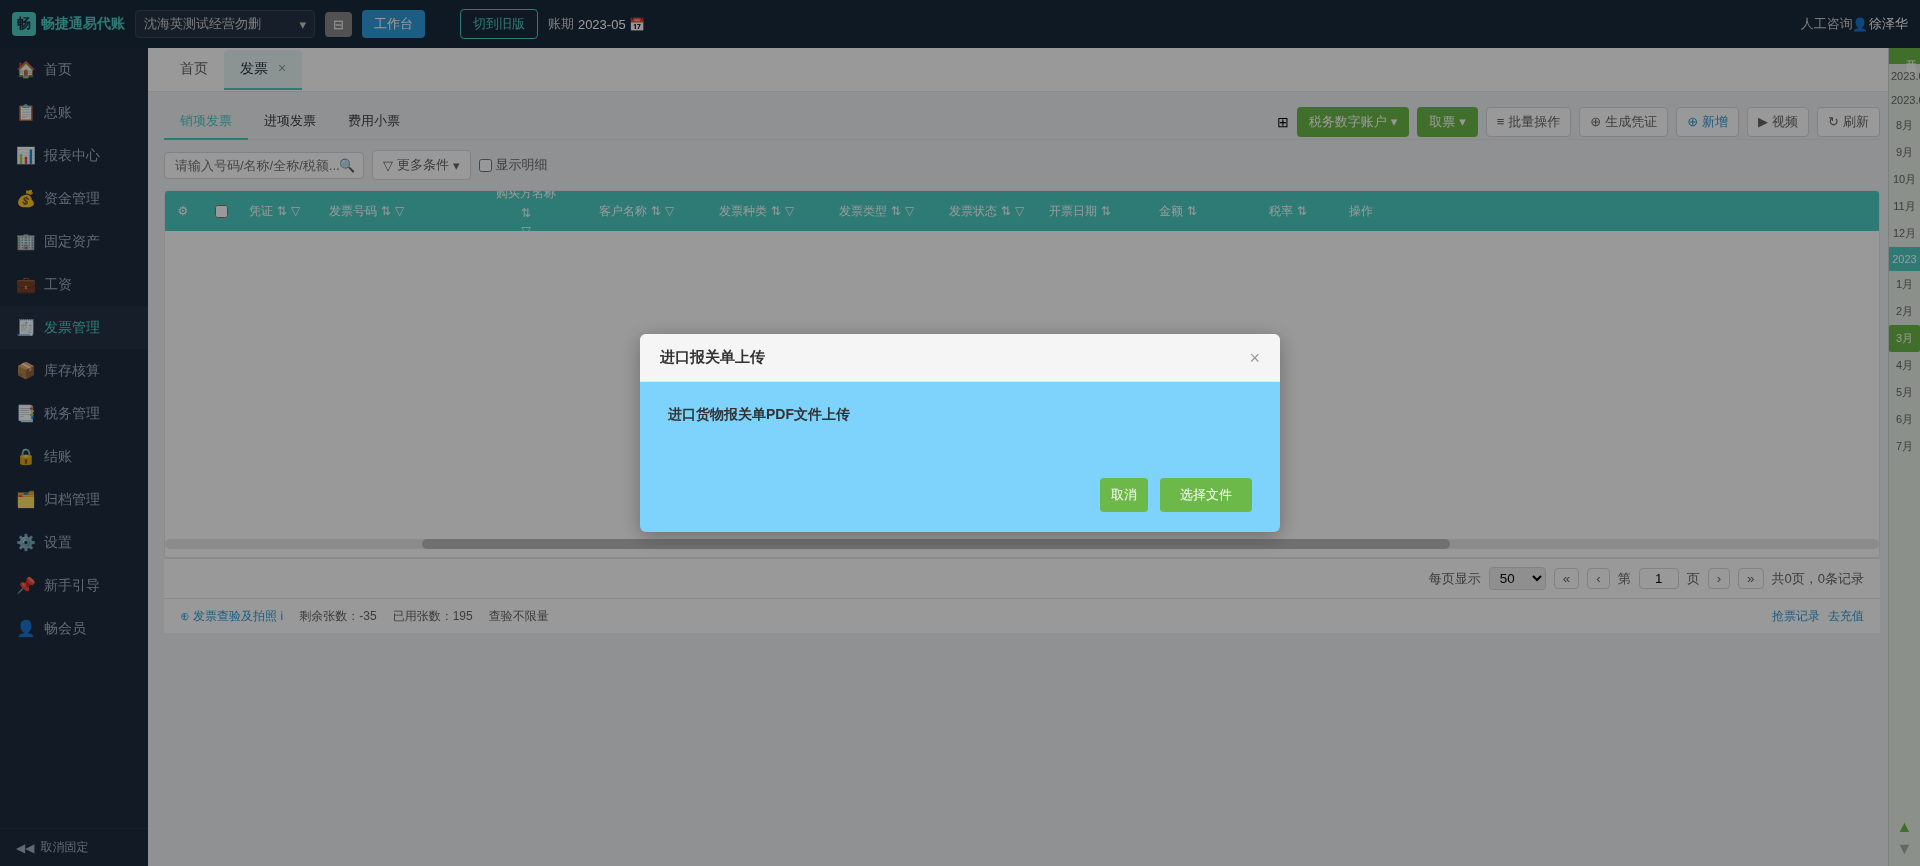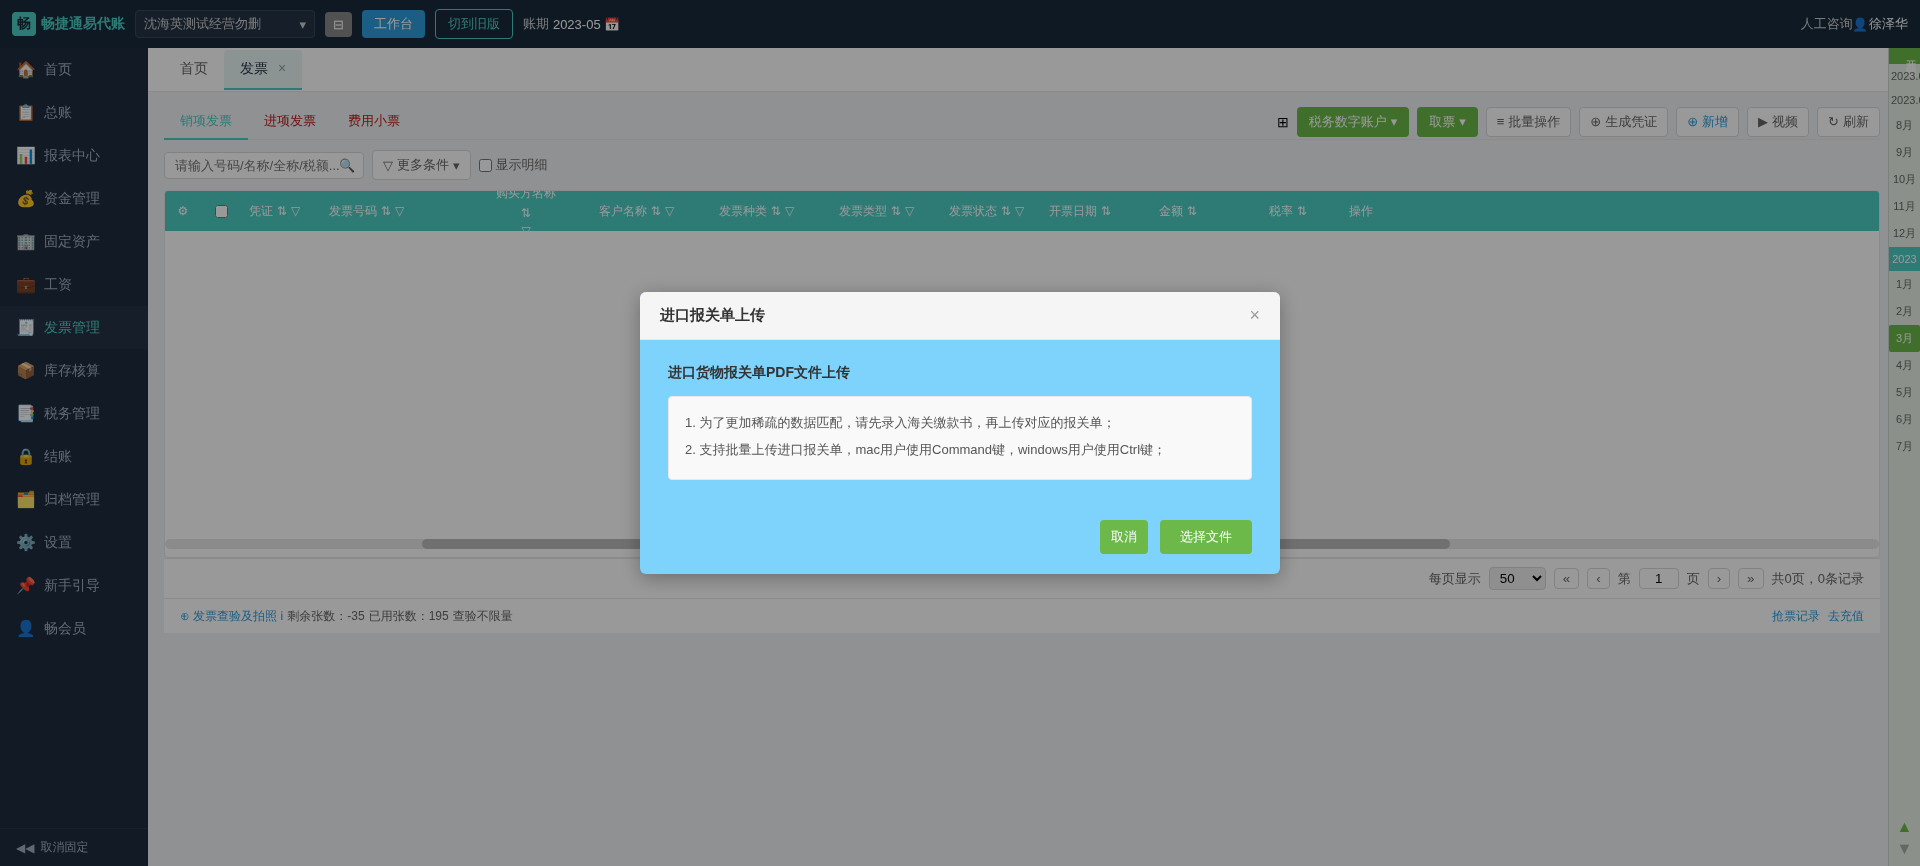--- a/index.html
+++ b/index.html
@@ -52,20 +52,21 @@
       border: none;
       border-radius: 4px;
       padding: 5px 12px;
       cursor: pointer;
       font-size: 13px;
     }
     .top-bar-btn.outline {
       background: transparent;
       border: 1px solid #4ecdc4;
       color: #4ecdc4;
+      margin-left: 25px;
     }
     .top-bar-period {
       color: #ccc;
       font-size: 13px;
       display: flex;
       align-items: center;
     }
     .top-bar-right {
       margin-left: auto;
       display: flex;
@@ -157,21 +158,21 @@
     .sub-tabs {
       display: flex;
       align-items: center;
       gap: 0;
       margin-bottom: 10px;
       border-bottom: 1px solid #e8e8e8;
     }
     .sub-tab {
       padding: 8px 16px;
       cursor: pointer;
-      color: #b91c1c;
+      color: #404040;
       font-size: 13px;
       border-bottom: 2px solid transparent;
       margin-bottom: -1px;
     }
     .sub-tab.active {
       color: #4ecdc4;
       border-bottom: 2px solid #4ecdc4;
     }
 
     
@@ -311,21 +312,21 @@
       padding: 60px 0;
     }
 
     
     .bottom-bar {
       background: #fff;
       border-top: 1px solid #e8e8e8;
       padding: 8px 16px;
       display: flex;
       align-items: center;
-      gap: 4px;
+      gap: 16px;
       font-size: 12px;
       color: #666;
     }
     .bottom-bar .info-link {
       color: #2d9cdb;
       cursor: pointer;
     }
     .bottom-bar-right {
       margin-left: auto;
       display: flex;
@@ -794,23 +795,19 @@
 </div>
 
 <div class="overlay">
   <div class="modal">
     <div class="modal-header">
       <span class="modal-title">进口报关单上传</span>
       <span class="modal-close">×</span>
     </div>
     <div class="modal-body">
       <div class="modal-section-title">进口货物报关单PDF文件上传</div>
-      <div class="modal-info-box">
-        <li>1. 为了更加稀疏的数据匹配，请先录入海关缴款书，再上传对应的报关单；</li>
-        <li>2. 支持批量上传进口报关单，mac用户使用Command键，windows用户使用Ctrl键；</li>
-      </div>
     </div>
     <div class="modal-footer">
       <button class="btn-cancel">取消</button>
       <button class="btn-select">选择文件</button>
     </div>
   </div>
 </div>
 
 </body></html>

